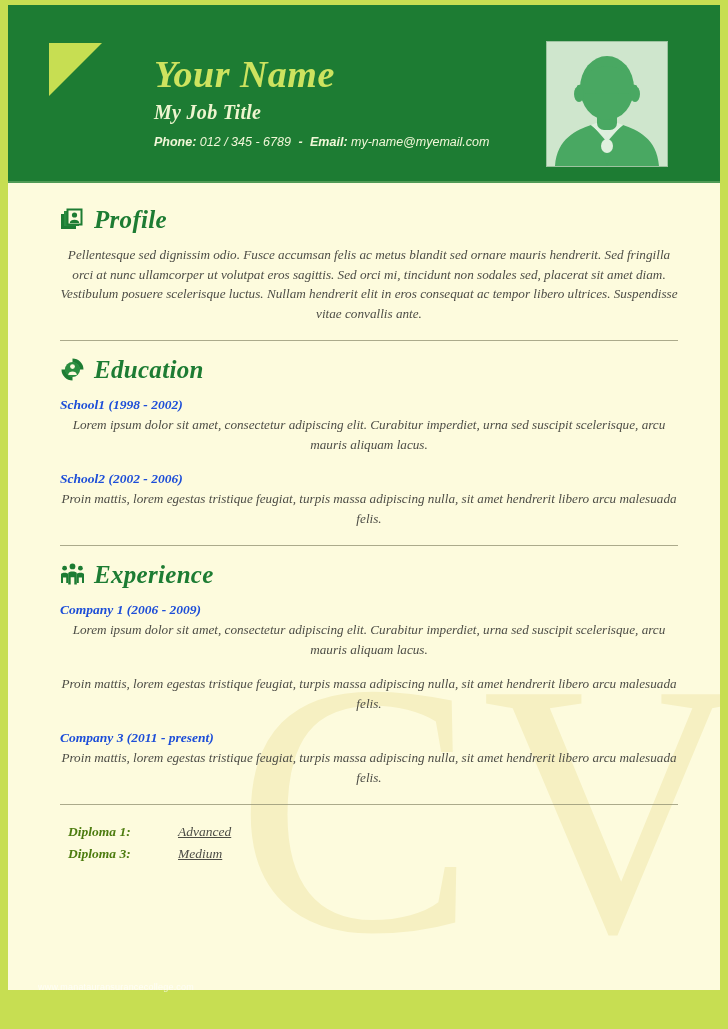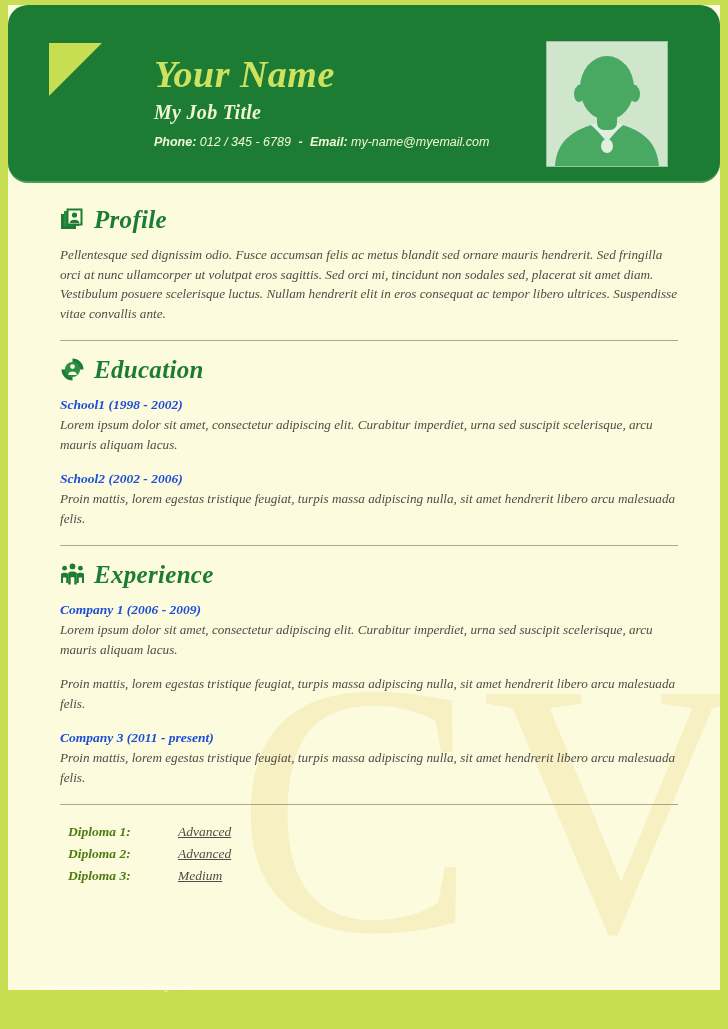--- a/index.html
+++ b/index.html
@@ -48,21 +48,20 @@
     white-space: nowrap;
   }
 
   
   #header {
     position: relative;
     z-index: 2;
     height: 178px;
     background: #1d7c33;
     border-bottom: 2px solid #4f9a56;
-    border-radius: 20px;
   }
 
   #corner-triangle {
     position: absolute;
     left: 41px;
     top: 38px;
     width: 0;
     height: 0;
     border-left: 53px solid #c7de52;
     border-bottom: 53px solid transparent;
@@ -158,21 +157,21 @@
     color: #1d7c33;
     letter-spacing: 0.3px;
   }
 
   .body-text {
     font-family: "Liberation Serif", serif;
     font-style: italic;
     font-size: 13.2px;
     line-height: 19.5px;
     color: #4d4d46;
-    text-align: left;
+    text-align: center;
   }
 
   .entry { margin-bottom: 15px; }
   .entry:last-child { margin-bottom: 0; }
 
   .entry-title {
     font-family: "Liberation Serif", serif;
     font-style: italic;
     font-weight: bold;
     font-size: 13.5px;
@@ -362,24 +361,20 @@
 
       <div class="section">
 
         <table id="skills-table">
           <tbody>
             <tr>
               <td class="sk-name">Diploma 1:</td>
               <td class="sk-level">Advanced</td>
             </tr>
             <tr>
-              <td class="sk-name">Diploma 2:</td>
-              <td class="sk-level">Advanced</td>
-            </tr>
-            <tr>
               <td class="sk-name">Diploma 3:</td>
               <td class="sk-level">Medium</td>
             </tr>
           </tbody>
         </table>
       </div>
 
     </div>
   </div>
 

